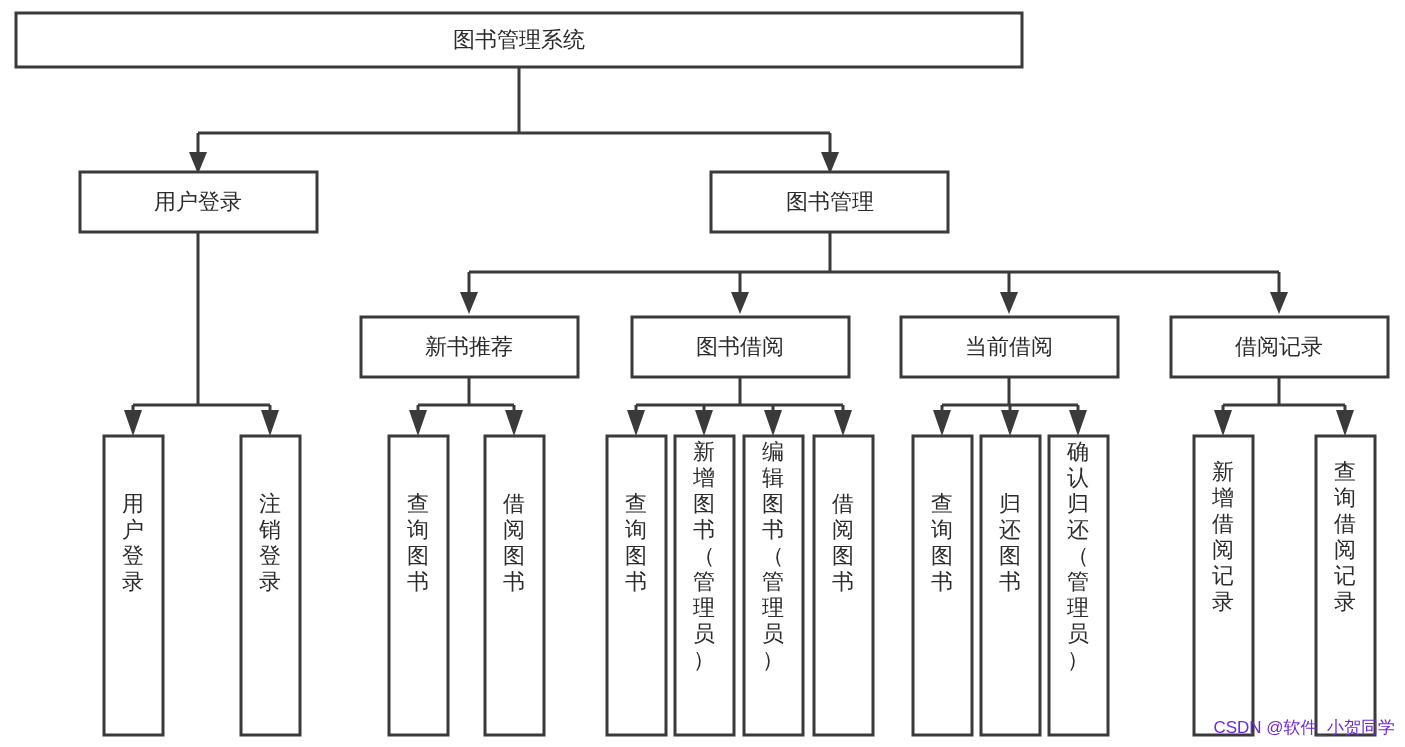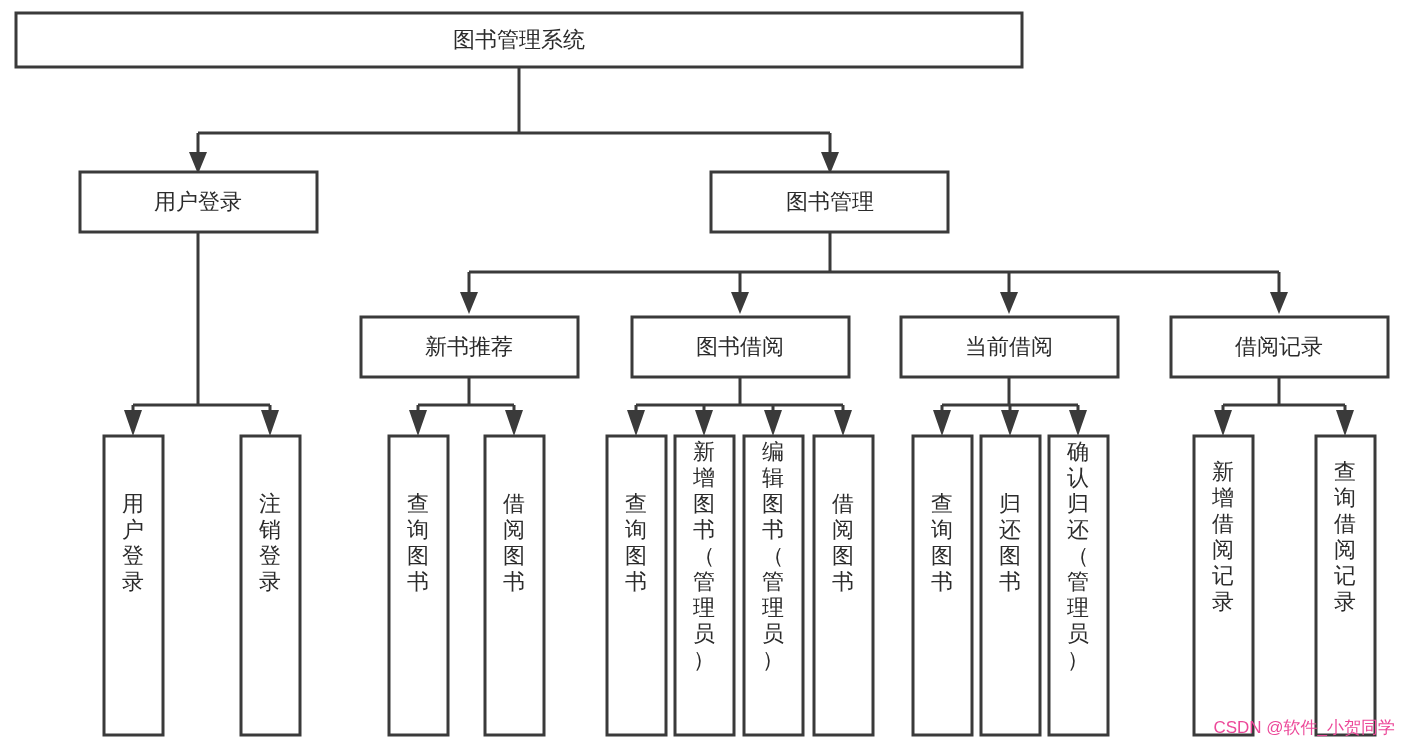--- a/index.html
+++ b/index.html
@@ -45,21 +45,21 @@
   .arrow-head {
     fill: #3a3a3a;
     stroke: none;
   }
   .watermark {
     position: absolute;
     right: 10px;
     bottom: 8px;
     font-family: "Liberation Sans", "DejaVu Sans", sans-serif;
     font-size: 17px;
-    color: #ec4899;
+    color: #6d28d9;
     white-space: nowrap;
     user-select: none;
   }
 </style>
 </head>
 <body>
 
 <svg id="diagram" viewBox="0 0 1405 747" xmlns="http://www.w3.org/2000/svg">
 
   <defs>

